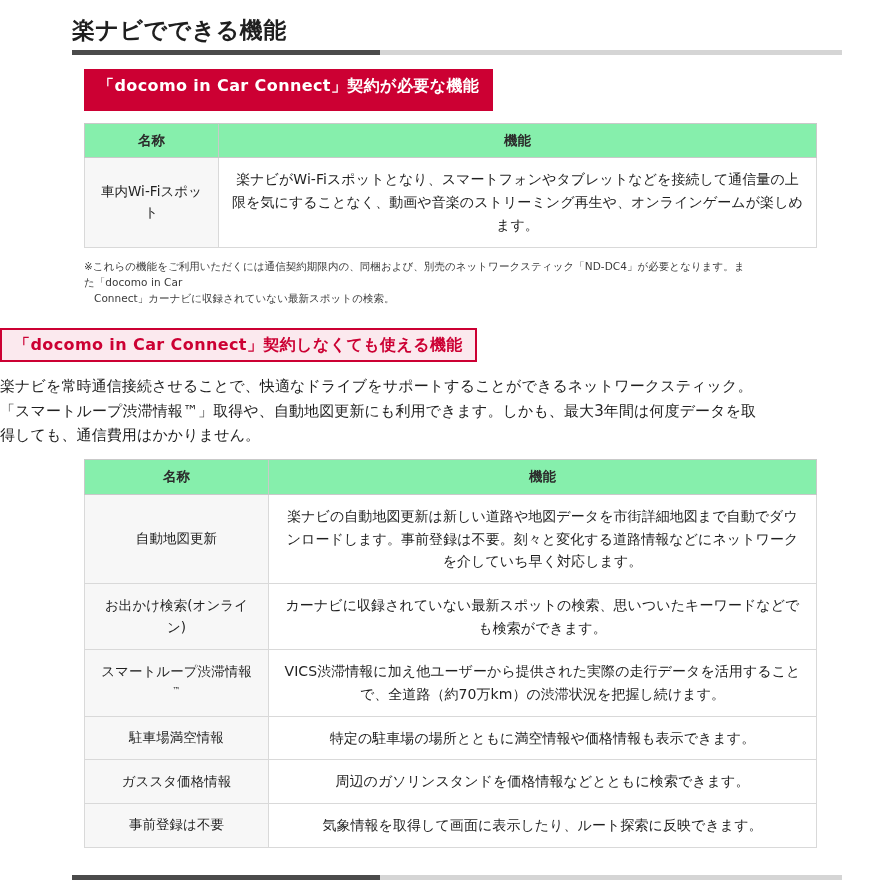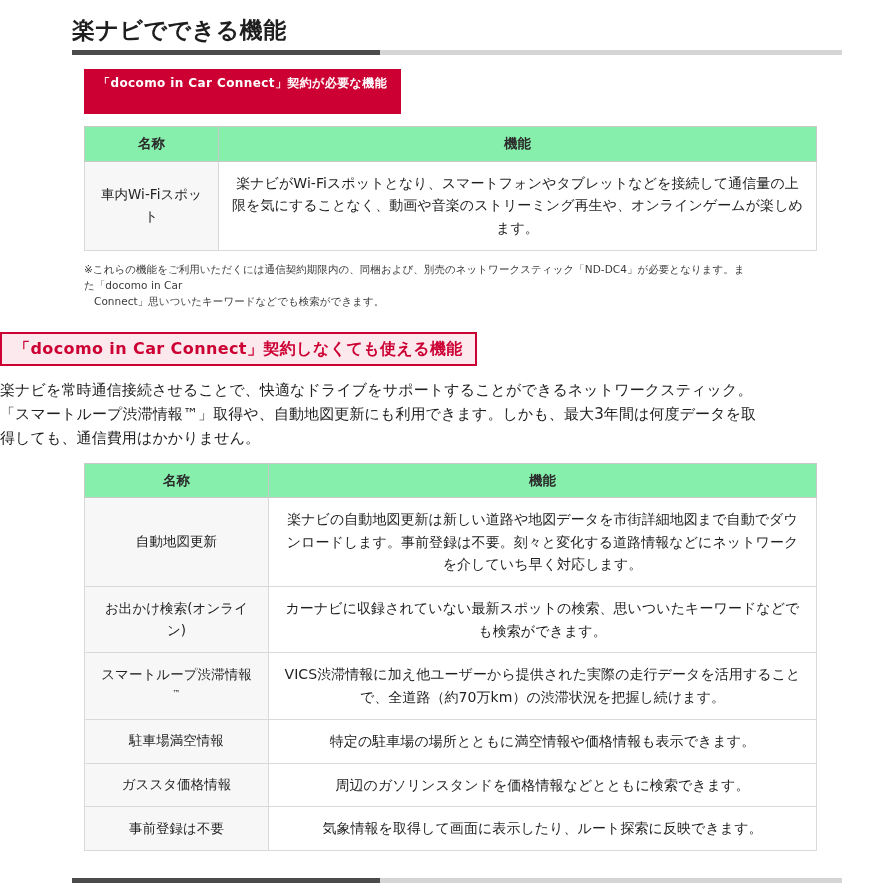--- a/index.html
+++ b/index.html
@@ -49,24 +49,24 @@
     height: 5px;
     width: 40%;
     background: #4b4b4b;
   }
 
   
   .banner-solid {
     display: inline-block;
     background: #cc0033;
     color: #ffffff;
-    font-size: 12px;
+    font-size: 16px;
     font-weight: bold;
     letter-spacing: 0.4px;
-    padding: 7px 14px 24px 14px;
+    padding: 7px 14px 16px 14px;
     line-height: 1.2;
     white-space: nowrap;
   }
   .banner-outline {
     display: inline-block;
     background: #fbe9ee;
     border: 2px solid #cc0033;
     color: #cc0033;
     font-size: 16px;
     font-weight: bold;
@@ -185,21 +185,21 @@
           <td class="desc-cell">楽ナビがWi-Fiスポットとなり、スマートフォンやタブレットなどを接続して通信量の上限を気にすることなく、動画や音楽のストリーミング再生や、オンラインゲームが楽しめます。</td>
         </tr>
       </tbody>
     </table>
   </div>
 
   <div class="gap-d"></div>
   <div class="indent">
     <p class="note">
       <span>※これらの機能をご利用いただくには通信契約期限内の、同梱および、別売のネットワークスティック「ND-DC4」が必要となります。また「docomo in Car</span>
-      <span class="cont">Connect」思いついたキーワードなどでも検索ができます。</span>
+      <span class="cont">Connect」カーナビに収録されていない最新スポットの検索。</span>
     </p>
   </div>
 
   <div class="gap-e"></div>
   <div class="indent-text">
     <span class="banner-outline">「docomo in Car Connect」契約しなくても使える機能</span>
   </div>
 
   <div class="gap-c"></div>
   <div class="indent-text" style="width:764px">

